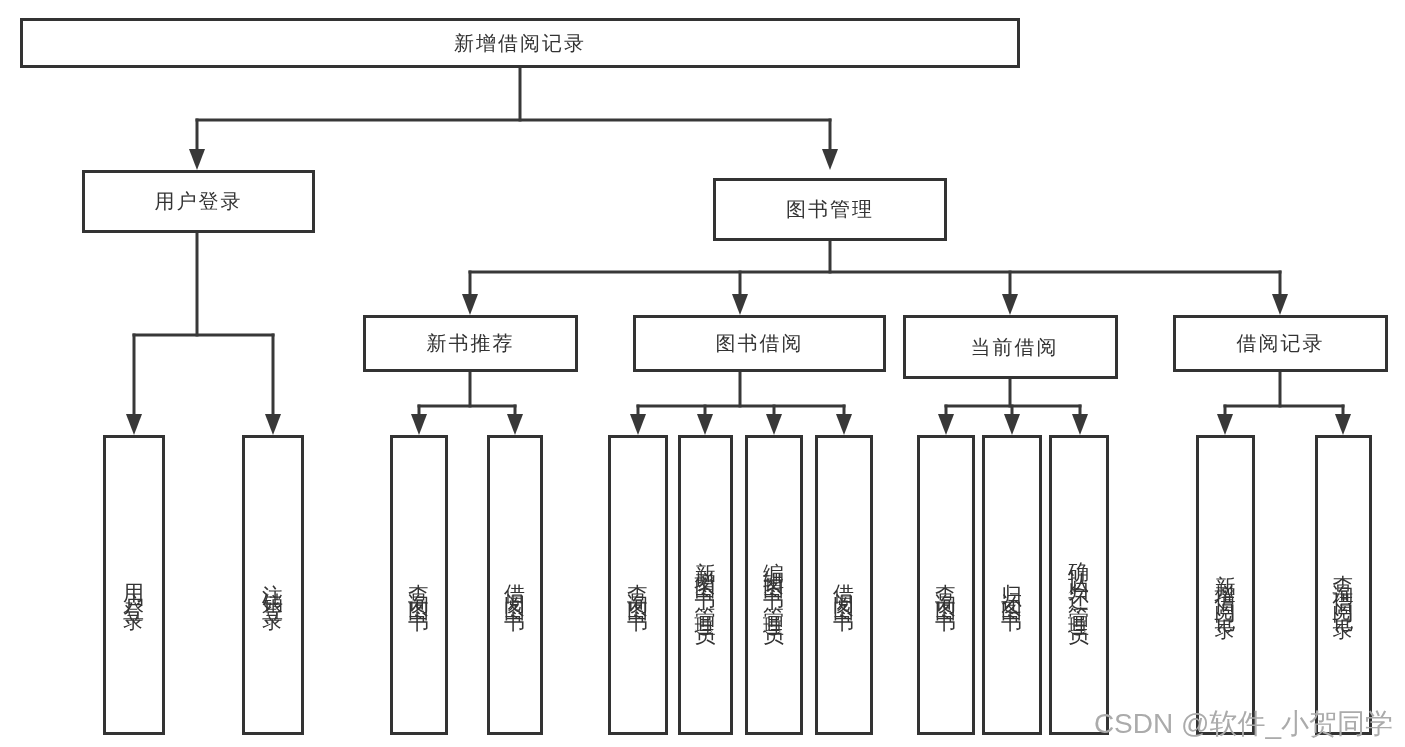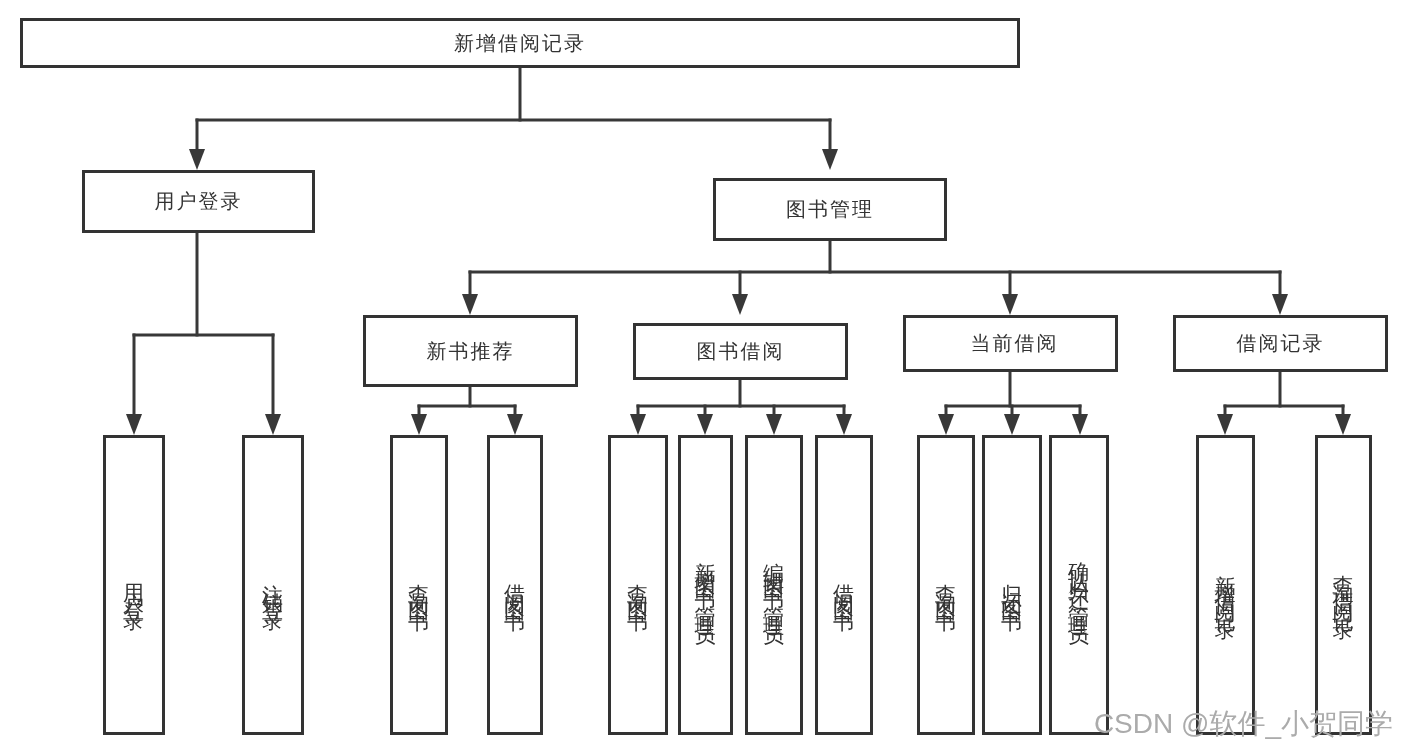--- a/index.html
+++ b/index.html
@@ -42,23 +42,23 @@
     right:12px;bottom:4px;
     font-size:28px;
     color:var(--watermark);
     z-index:3;
     white-space:nowrap;
   }
   
   .n-root{left:20px;top:18px;width:1000px;height:50px;}
   .n-user-login{left:82px;top:170px;width:233px;height:63px;}
   .n-book-mgmt{left:713px;top:170px;width:234px;height:63px;margin-top:8px;}
-  .n-new-book-rec{left:363px;top:315px;width:215px;height:72px;}
-  .n-book-borrow{left:633px;top:323px;width:215px;height:57px;justify-content:center;}
-  .n-current-borrow{left:903px;top:315px;width:215px;height:57px;padding-left:8px;}
+  .n-new-book-rec{left:363px;top:315px;width:215px;height:57px;}
+  .n-book-borrow{left:633px;top:315px;width:253px;height:57px;justify-content:center;}
+  .n-current-borrow{left:903px;top:315px;width:215px;height:64px;padding-left:8px;}
   .n-borrow-records{left:1173px;top:315px;width:215px;height:57px;}
   .leaf{top:435px;height:300px;}
   .n-user-login-leaf{left:103px;width:62px;}
   .n-logout-leaf{left:242px;width:62px;}
   .n-nbr-query{left:390px;width:58px;}
   .n-nbr-borrow{left:487px;width:56px;}
   .n-bb-query{left:608px;width:60px;}
   .n-bb-add{left:678px;width:55px;}
   .n-bb-edit{left:745px;width:58px;}
   .n-bb-borrow{left:815px;width:58px;}

